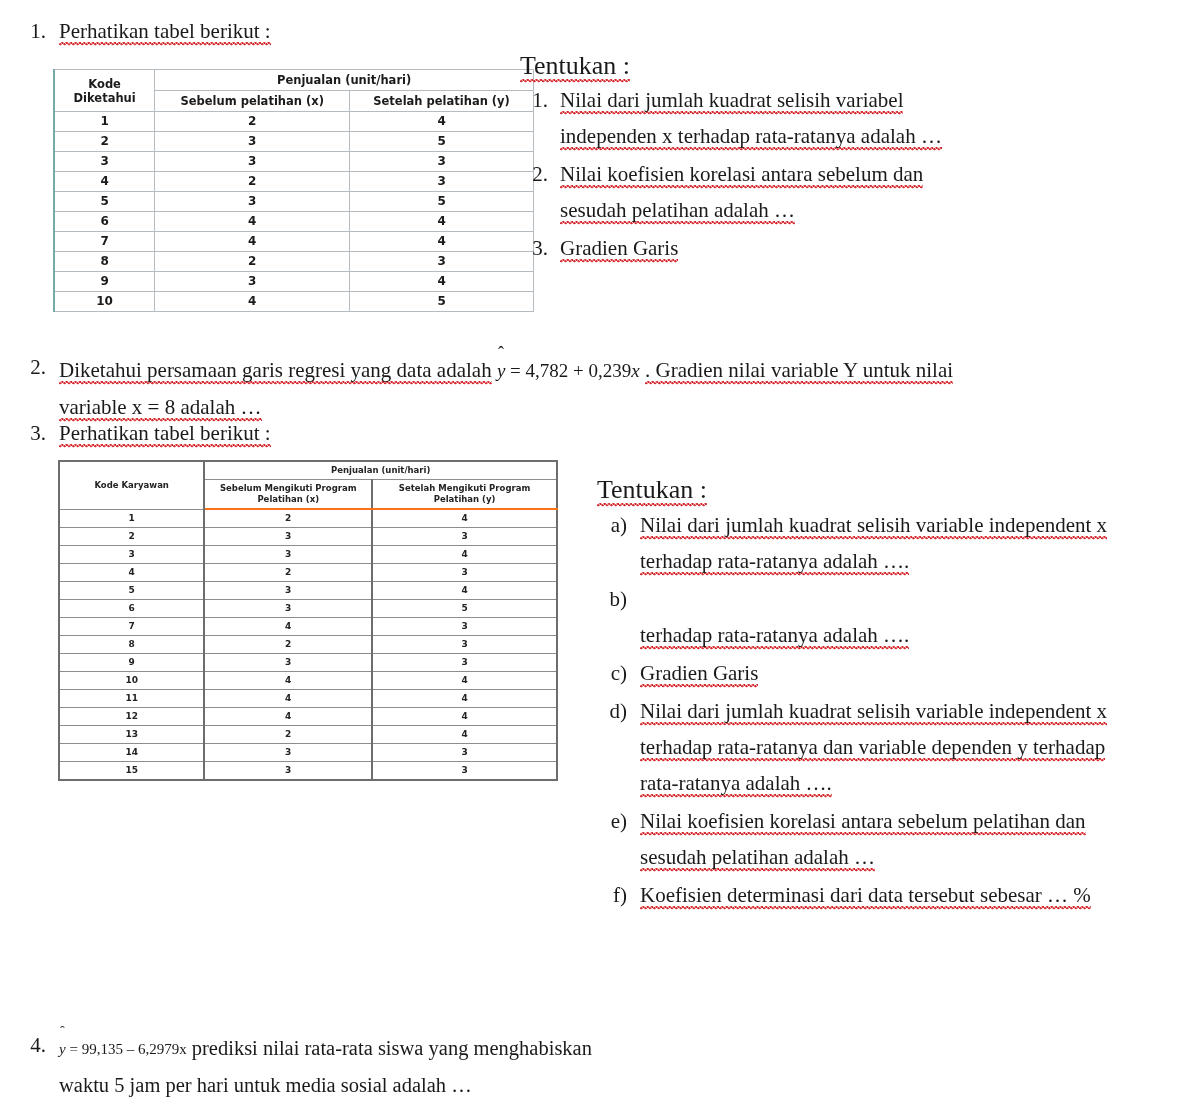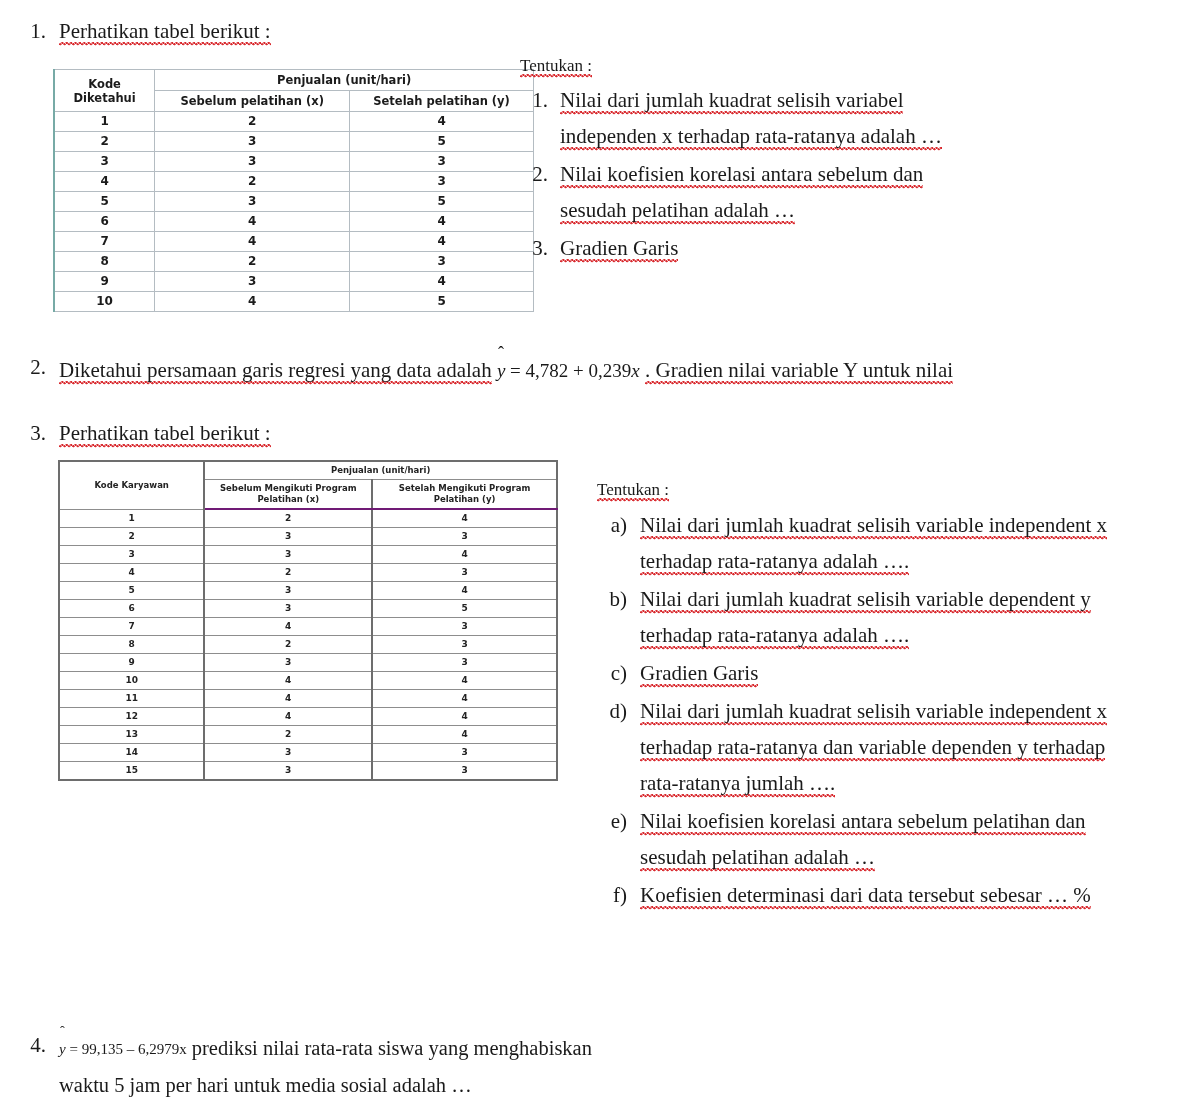--- a/index.html
+++ b/index.html
@@ -102,28 +102,28 @@
     line-height: 11px;
     padding: 3px 4px;
   }
   #table2 td {
     font-weight: bold;
     font-size: 9px;
     padding: 3px 2px;
     line-height: 11px;
   }
   #table2 .thick-v { border-right: 2px solid #6d6d6d; }
-  #table2 .hrow { border-bottom: 2px solid #701a75; }
+  #table2 .hrow { border-bottom: 2px solid #f97316; }
   #table2 .c2-kode { width: 150px; }
   #table2 .c2-x    { width: 176px; }
   #table2 .c2-y    { width: 196px; }
 
   
   .tentukan-head {
-    font-size: 17px;
+    font-size: 26px;
     line-height: 28px;
   }
   .sublist {
     margin: 0;
     padding: 0;
     list-style: none;
   }
   .sublist li {
     position: relative;
     font-size: 21px;
@@ -284,20 +284,21 @@
       <li><span class="marker">3.</span><span class="sq">Gradien Garis</span></li>
     </ol>
 </div>
 
 <div class="qitem" id="q2">
   <span class="qnum">2.</span>
   <div class="qbody">
     <span class="sq">Diketahui persamaan garis regresi yang data adalah</span>
     <span class="eq eq-inline"><span class="hatwrap"><span class="hat">ˆ</span>y</span>&nbsp;= 4,782 + 0,239<i>x</i></span>
     <span class="sq">. Gradien nilai variable Y untuk nilai</span><br>
+    <span class="sq">variable x = 8 adalah …</span>
   </div>
 </div>
 
 <div class="qitem" id="q3">
   <span class="qnum">3.</span>
   <span class="qbody">
     <span class="sq">Perhatikan tabel berikut :</span>
   </span>
 </div>
 
@@ -396,23 +397,23 @@
       </tr>
     </tbody>
 </table>
 
 <div id="tentukan2">
   <div class="tentukan-head">
     <span class="sq">Tentukan :</span>
   </div>
   <ol class="sublist" id="tentukan2-list">
       <li><span class="marker">a)</span><span class="sq">Nilai dari jumlah kuadrat selisih variable independent x</span><br><span class="sq">terhadap rata-ratanya adalah ….</span></li>
-      <li><span class="marker">b)</span><span class="sq">Nilai dari jumlah kuadrat selisih variable dependent y</span><br><span class="sq">terhadap rata-ratanya adalah ….</span></li>
+      <li><span class="marker">b)</span><br><span class="sq">terhadap rata-ratanya adalah ….</span></li>
       <li><span class="marker">c)</span><span class="sq">Gradien Garis</span></li>
-      <li><span class="marker">d)</span><span class="sq">Nilai dari jumlah kuadrat selisih variable independent x</span><br><span class="sq">terhadap rata-ratanya dan variable dependen y terhadap</span><br><span class="sq">rata-ratanya jumlah ….</span></li>
+      <li><span class="marker">d)</span><span class="sq">Nilai dari jumlah kuadrat selisih variable independent x</span><br><span class="sq">terhadap rata-ratanya dan variable dependen y terhadap</span><br><span class="sq">rata-ratanya adalah ….</span></li>
       <li><span class="marker">e)</span><span class="sq">Nilai koefisien korelasi antara sebelum pelatihan dan</span><br><span class="sq">sesudah pelatihan adalah …</span></li>
       <li><span class="marker">f)</span><span class="sq">Koefisien determinasi dari data tersebut sebesar … %</span></li>
     </ol>
 </div>
 
 <div class="qitem" id="q4">
   <span class="qnum">4.</span>
   <div class="qbody">
     <span class="eq eq-small"><span class="hatwrap"><span class="hat">ˆ</span>y</span>&nbsp;= 99,135 – 6,2979x</span>
     <span>prediksi nilai rata-rata siswa yang menghabiskan</span><br>

